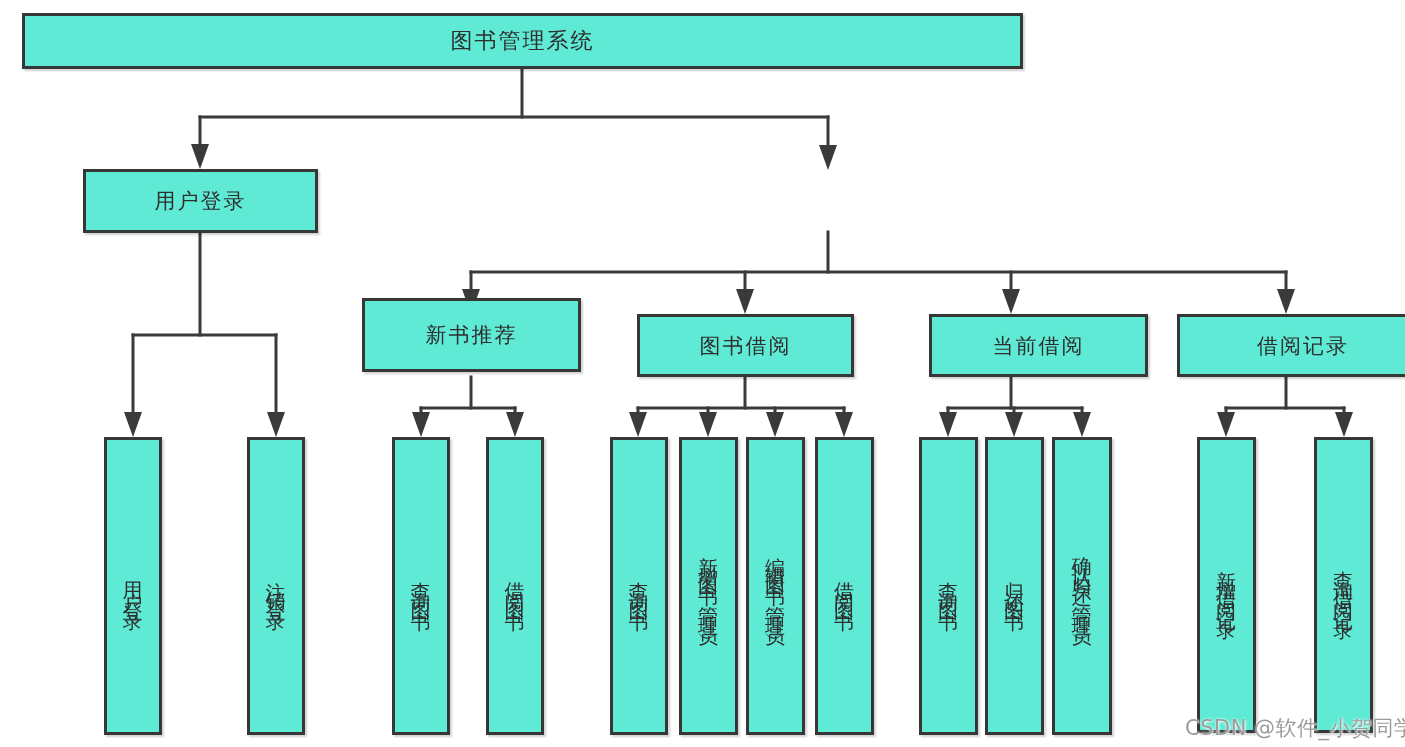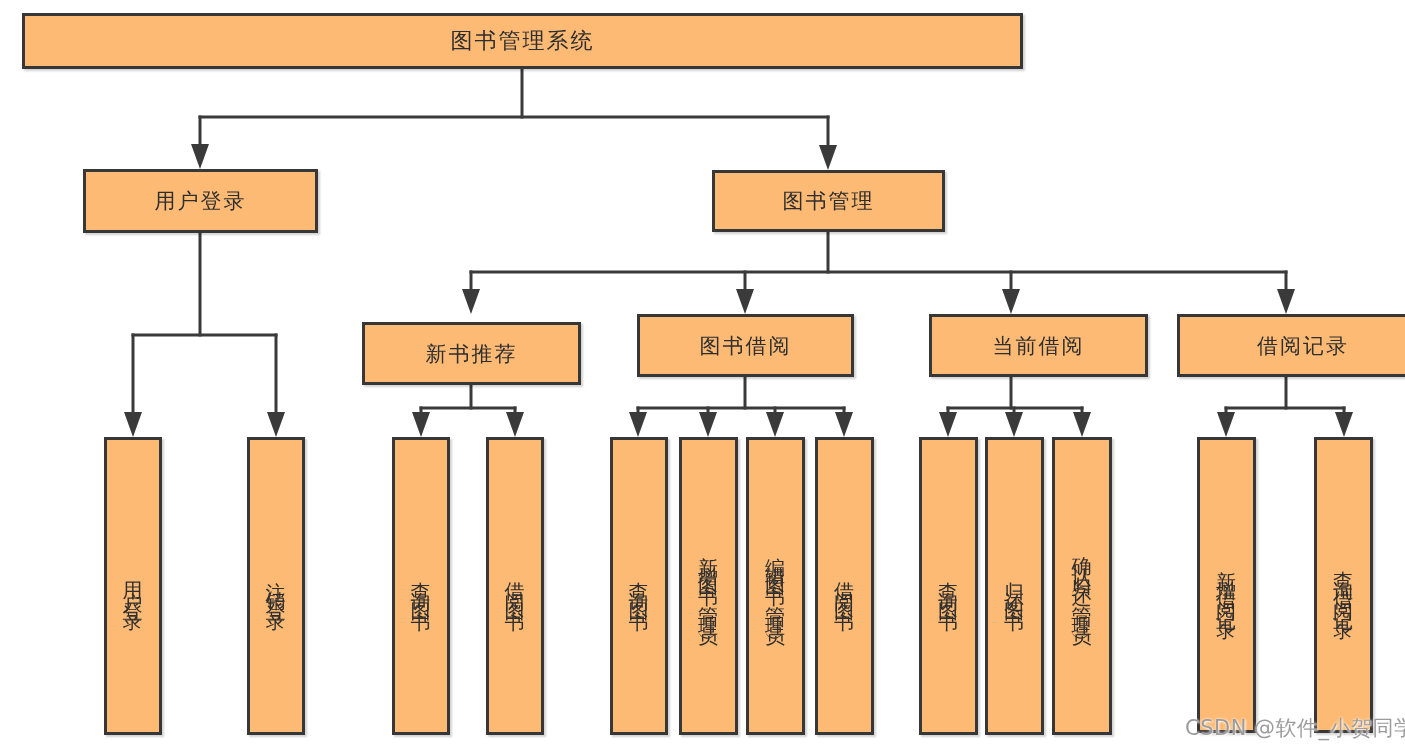--- a/index.html
+++ b/index.html
@@ -17,21 +17,21 @@
   }
   #connectors {
     position: absolute;
     left: 0;
     top: 0;
     z-index: 1;
   }
   .node {
     position: absolute;
     box-sizing: border-box;
-    background: #fdba74;
+    background: #5eead4;
     border: 3px solid #373737;
     display: flex;
     align-items: center;
     justify-content: center;
     z-index: 2;
     box-shadow: 2px 2px 2px rgba(0,0,0,0.18);
   }
   .hbox {
     font-size: 21px;
     letter-spacing: 2px;
@@ -124,25 +124,22 @@
       <polygon points="1335,412 1353,412 1344,437" fill="#3a3a3a"></polygon>
     </svg>
 
   <div class="node hbox root" style="left:22px; top:13px; width:1001px; height:56px;">
     <span>图书管理系统</span>
   </div>
 
   <div class="node hbox" style="left:83px; top:169px; width:235px; height:64px;">
     <span>用户登录</span>
   </div>
-  <div class="node hbox" style="left:712px; top:170px; width:233px; height:62px;">
-    <span>图书管理</span>
-  </div>
 
-  <div class="node hbox" style="left:362px; top:322px; width:219px; height:63px;">
+  <div class="node hbox" style="left:362px; top:298px; width:219px; height:74px;">
     <span>新书推荐</span>
   </div>
   <div class="node hbox" style="left:637px; top:314px; width:217px; height:63px;justify-content:center;">
     <span>图书借阅</span>
   </div>
   <div class="node hbox" style="left:929px; top:314px; width:219px; height:63px;">
     <span>当前借阅</span>
   </div>
   <div class="node hbox" style="left:1177px; top:314px; width:252px; height:63px;">
     <span>借阅记录</span>

